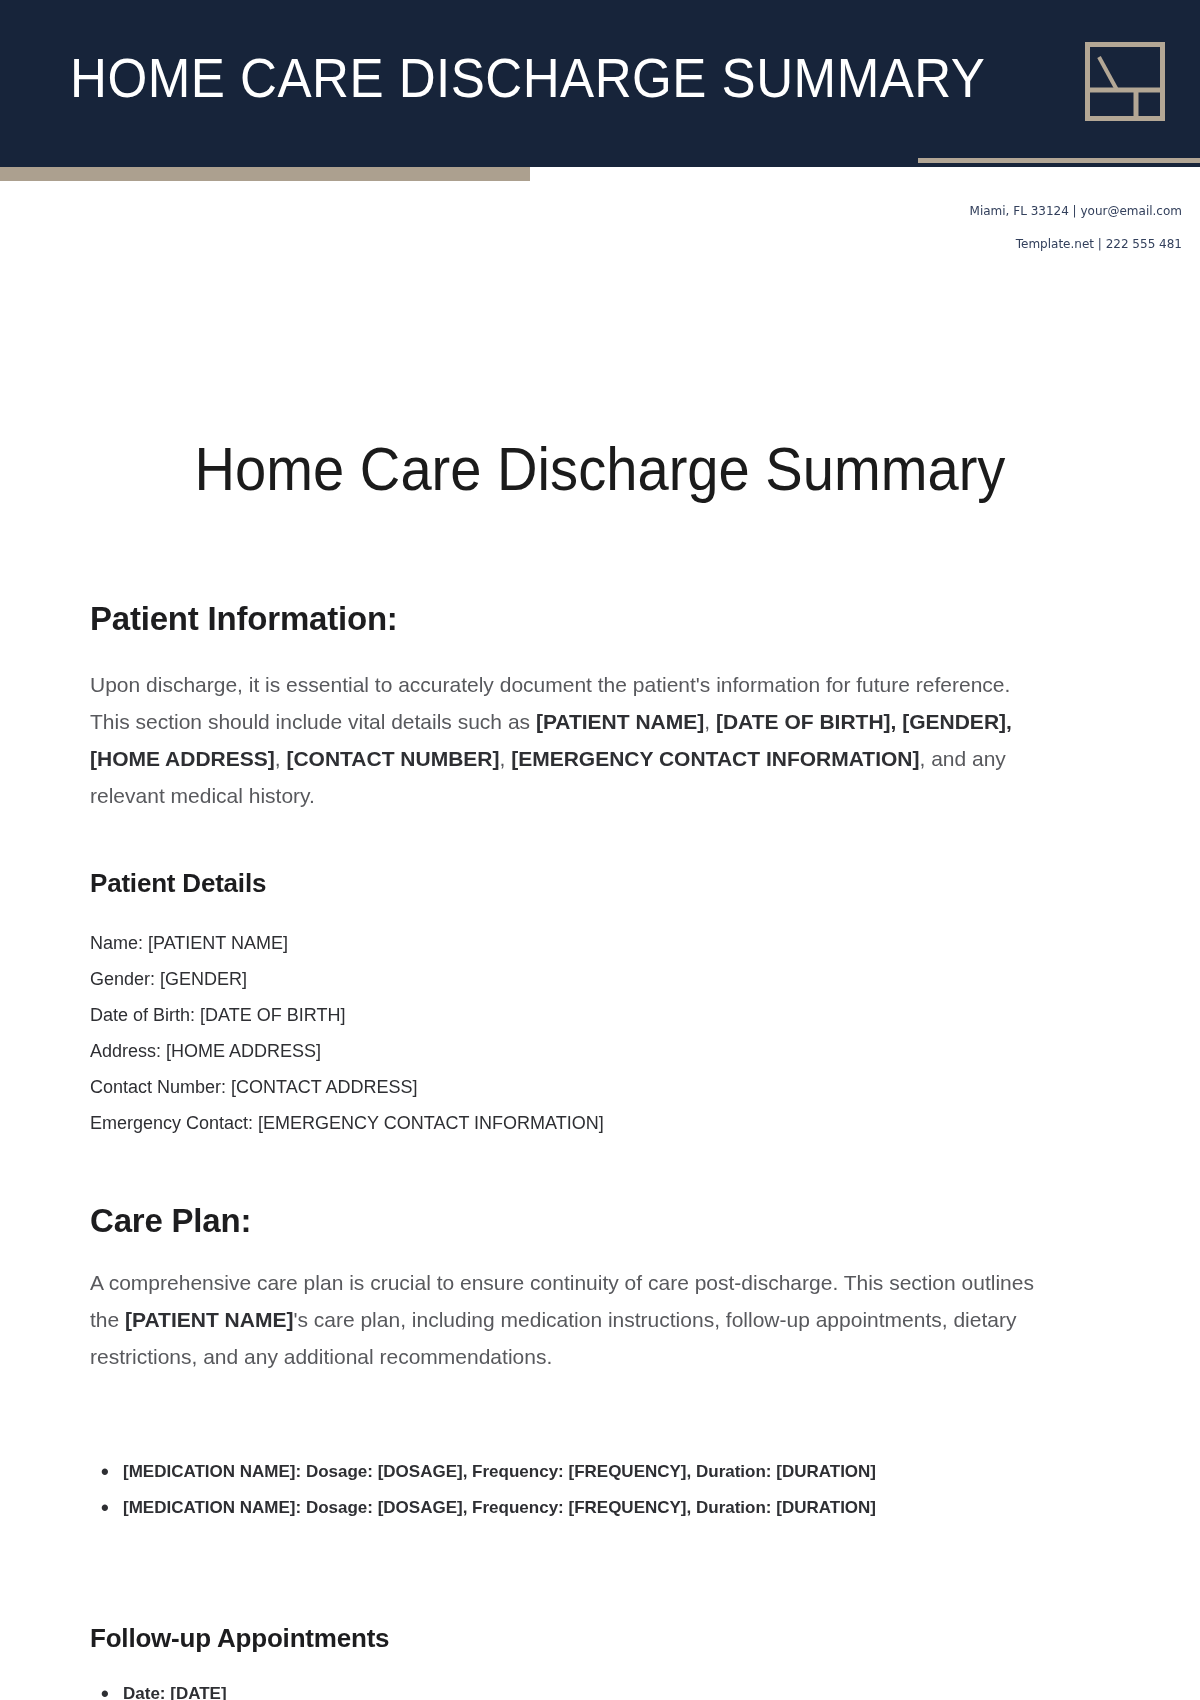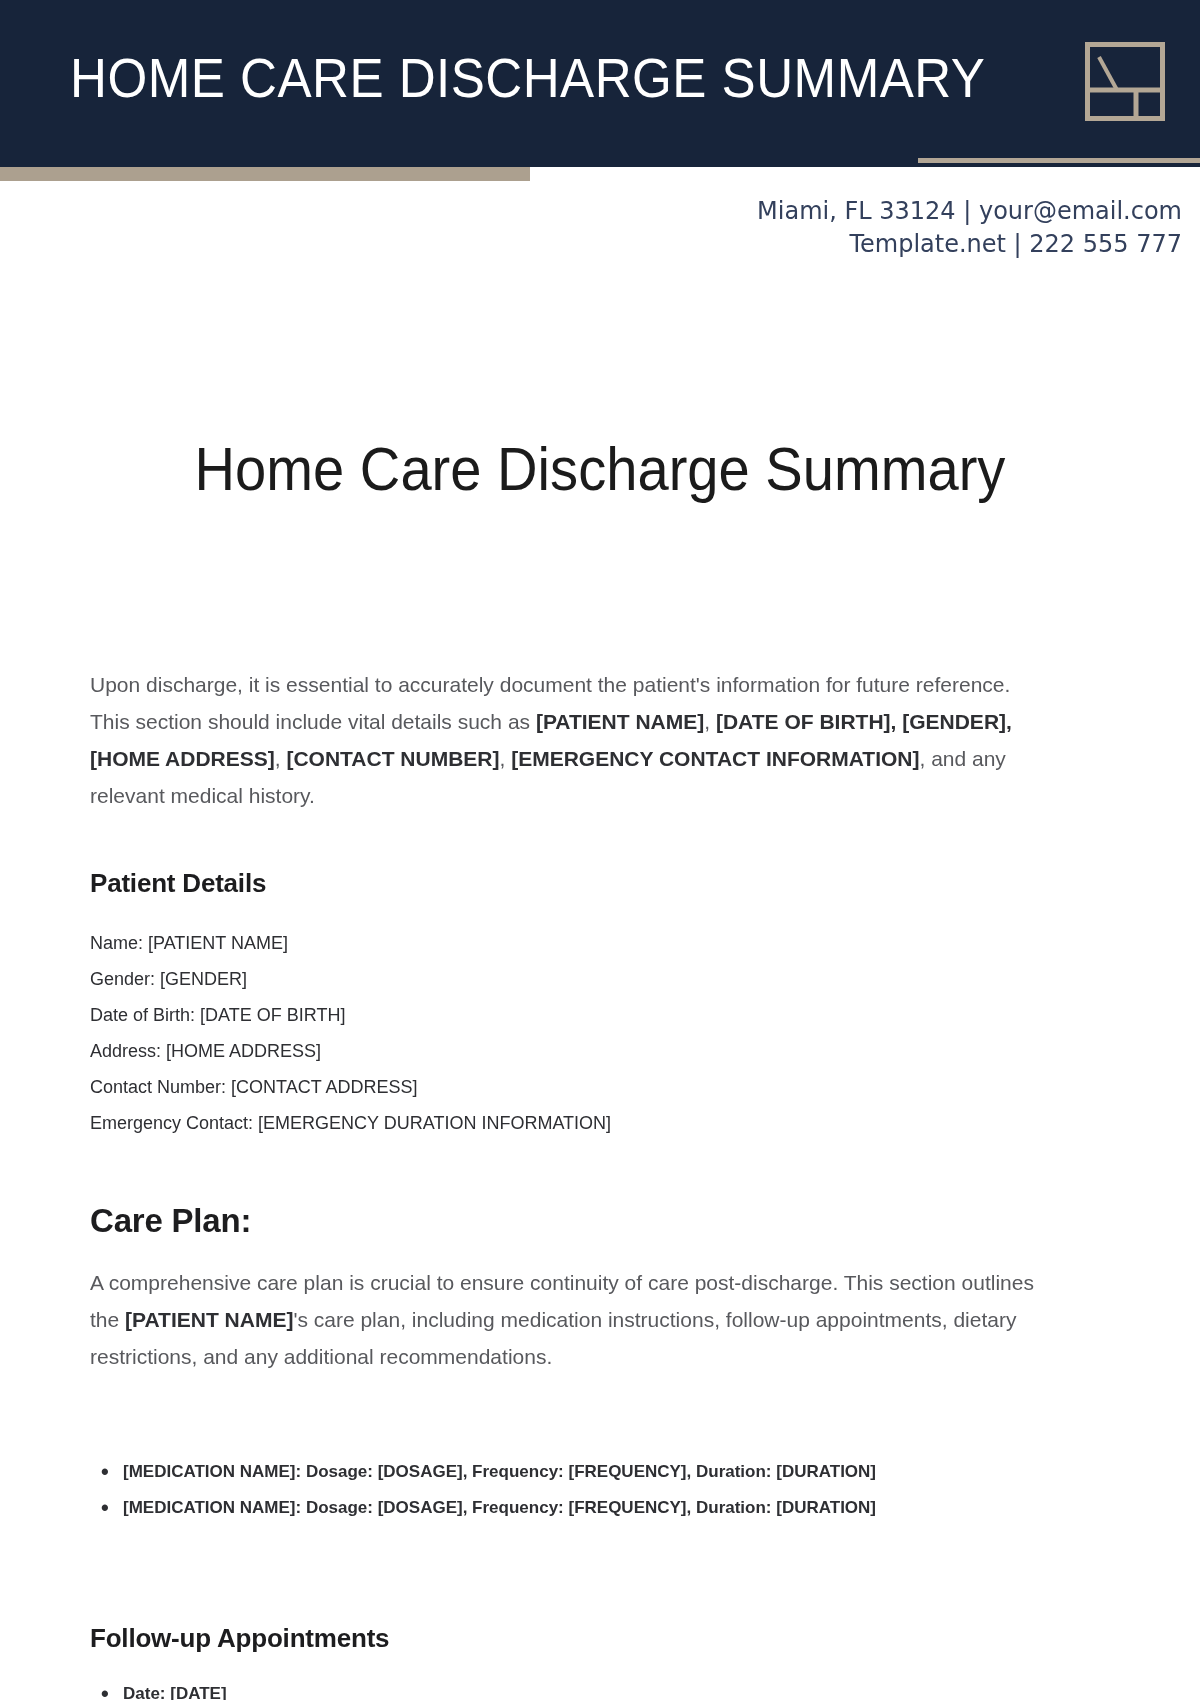--- a/index.html
+++ b/index.html
@@ -28,21 +28,21 @@
     background:var(--tan,#b2a695);
   }
   .accent-bar{
     position:absolute;left:0;top:167px;width:530px;height:14px;
     background:var(--tan-dark,#aca08f);
   }
   .contact{
     position:absolute;right:18px;top:195px;
     text-align:right;
     font-family:"DejaVu Sans",sans-serif;
-    font-size:24px;line-height:33px;
+    font-size:12px;line-height:33px;
     color:var(--contact-text,#33405c);
   }
   
   .doc-title{
     position:absolute;left:0;top:438px;width:1200px;margin:0;
     text-align:center;
     font-size:61px;line-height:62px;font-weight:400;
     color:var(--title-text,#1b1b1b);
     transform:scaleX(.92);transform-origin:center;
     white-space:nowrap;
@@ -103,37 +103,38 @@
         <line x1="14" y1="15" x2="32" y2="48" stroke-width="4"></line>
       </g>
     </svg>
     <div class="banner-underline"></div>
   </header>
 
   <div class="accent-bar"></div>
 
   <div class="contact">
     <div>Miami, FL 33124 | your@email.com</div>
-    <div>Template.net | 222 555 777</div>
+    <div>Template.net | 222 555 481</div>
   </div>
 
   <h1 class="doc-title">Home Care Discharge Summary</h1>
 
+  <h2 class="block" id="h-patient-info">Patient Information:</h2>
 
   <p class="block" id="p-patient-info">Upon discharge, it is essential to accurately document the patient's information for future reference. This section should include vital details such as <b>[PATIENT NAME]</b>, <b>[DATE OF BIRTH], [GENDER], [HOME ADDRESS]</b>, <b>[CONTACT NUMBER]</b>, <b>[EMERGENCY CONTACT INFORMATION]</b>, and any relevant medical history.</p>
 
   <h3 class="block" id="h-patient-details">Patient Details</h3>
 
   <div class="details block" id="list-patient-details">
       <div>Name: [PATIENT NAME]</div>
       <div>Gender: [GENDER]</div>
       <div>Date of Birth: [DATE OF BIRTH]</div>
       <div>Address: [HOME ADDRESS]</div>
       <div>Contact Number: [CONTACT ADDRESS]</div>
-      <div>Emergency Contact: [EMERGENCY DURATION INFORMATION]</div>
+      <div>Emergency Contact: [EMERGENCY CONTACT INFORMATION]</div>
     </div>
 
   <h2 class="block" id="h-care-plan">Care Plan:</h2>
 
   <p class="block" id="p-care-plan">A comprehensive care plan is crucial to ensure continuity of care post-discharge. This section outlines the <b>[PATIENT NAME]</b>'s care plan, including medication instructions, follow-up appointments, dietary restrictions, and any additional recommendations.</p>
 
 
   <ul class="block" id="list-medication">
       <li>[MEDICATION NAME]: Dosage: [DOSAGE], Frequency: [FREQUENCY], Duration: [DURATION]</li>
       <li>[MEDICATION NAME]: Dosage: [DOSAGE], Frequency: [FREQUENCY], Duration: [DURATION]</li>

